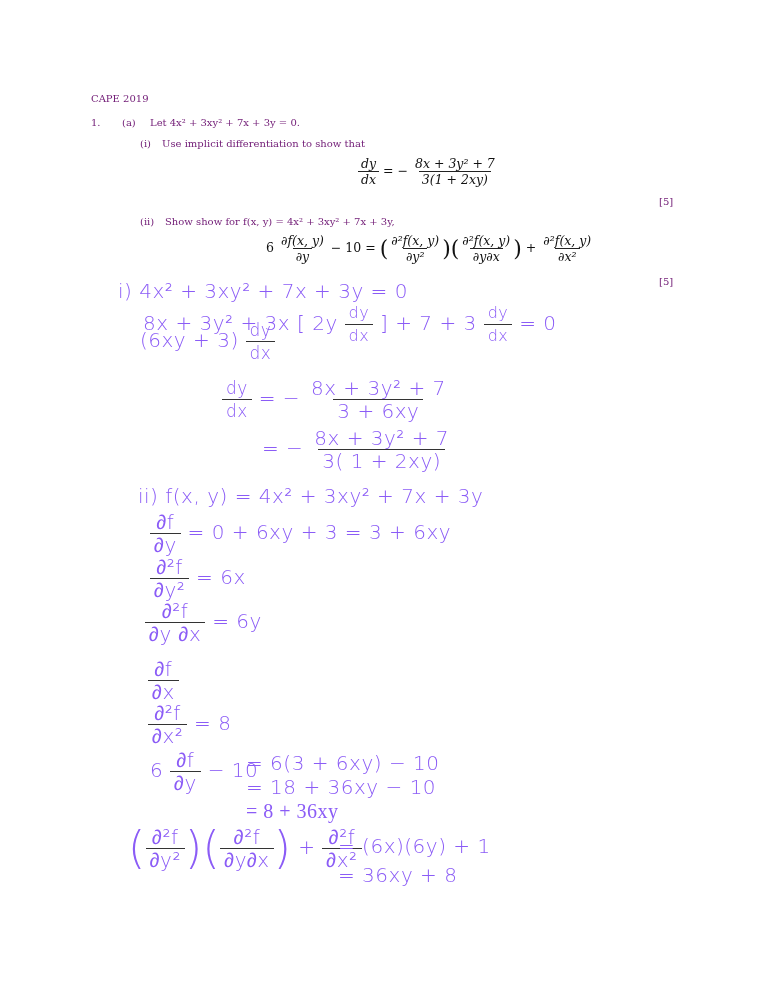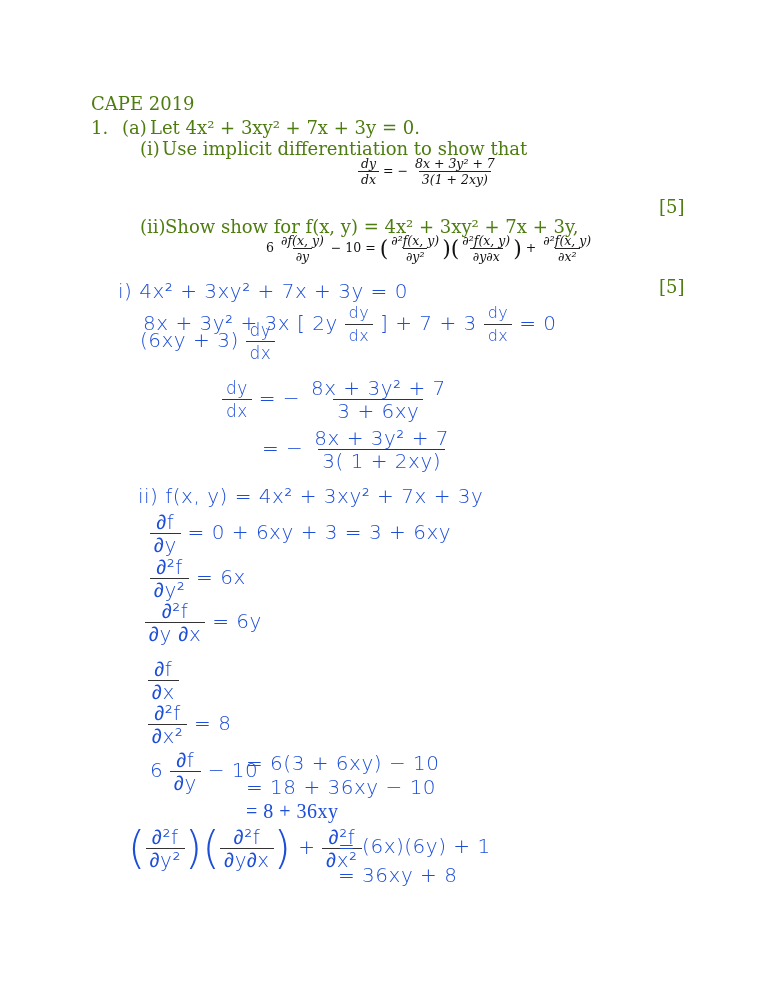--- a/index.html
+++ b/index.html
@@ -1,20 +1,20 @@
 <!DOCTYPE html>
 <html><head>
 <meta charset="utf-8">
 <style>
   html, body { margin:0; padding:0; background:#ffffff; }
   body { width:768px; height:994px; position:relative; overflow:hidden; font-family:"DejaVu Serif", serif; color:#111; }
   .abs { position:absolute; }
-  .print { font-family:"DejaVu Serif", serif; font-size:18px; color:#4d7c0f; }
+  .print { font-family:"DejaVu Serif", serif; font-size:10px; color:#701a75; }
   .math { font-family:"DejaVu Serif", serif; font-style:italic; font-size:12.5px; }
-  .hw { font-family:"DejaVu Sans", sans-serif; font-size:20px; color:#1d4ed8; font-weight:300; letter-spacing:0.5px; white-space:nowrap; }
+  .hw { font-family:"DejaVu Sans", sans-serif; font-size:20px; color:#8b5cf6; font-weight:300; letter-spacing:0.5px; white-space:nowrap; }
   .frac { display:inline-flex; flex-direction:column; align-items:center; vertical-align:middle; }
   .frac .num { padding:0 3px; }
   .frac .den { border-top:1px solid #222; padding:0 3px; }
   .hwfrac { display:inline-flex; flex-direction:column; align-items:center; vertical-align:middle; }
   .hwfrac .num { padding:0 4px 1px 4px; line-height:20px; }
   .hwfrac .den { border-top:1.5px solid #333; padding:1px 4px 0 4px; line-height:20px; }
   .big { font-size:44px; font-weight:100; vertical-align:middle; line-height:1; }
 </style>
 </head>
 <body>

